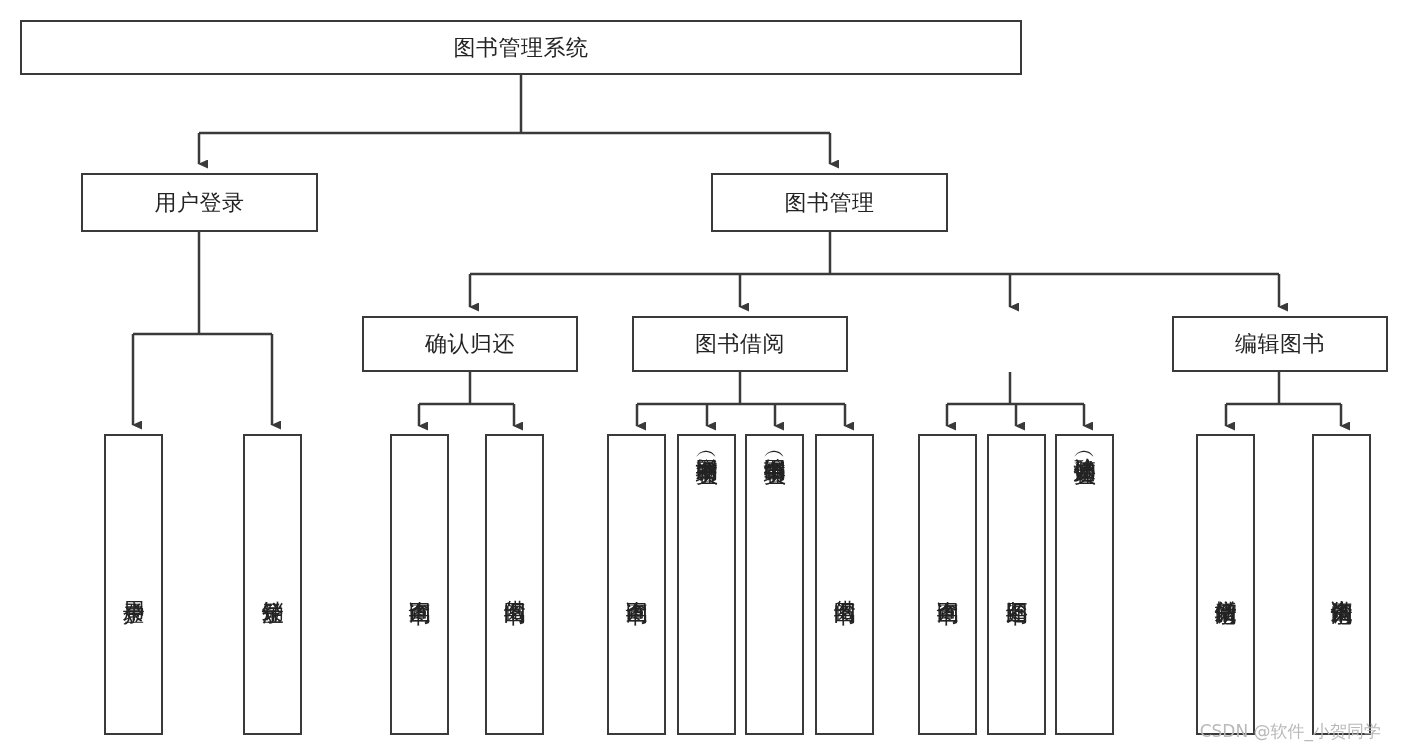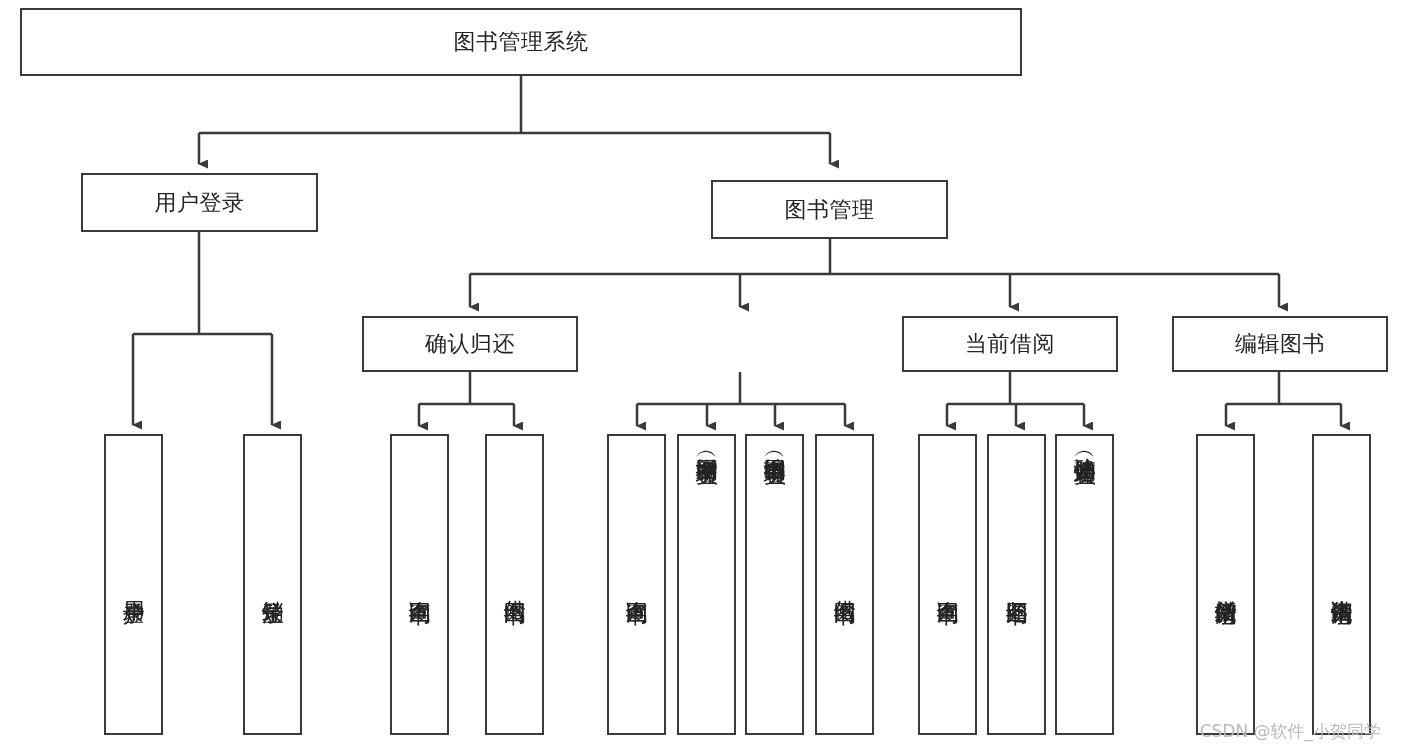--- a/index.html
+++ b/index.html
@@ -123,36 +123,36 @@
       <path d="M1016,404 L1016,426" marker-end="url(#arrowhead)"></path>
       <path d="M1084,404 L1084,426" marker-end="url(#arrowhead)"></path>
 
       <path d="M1279,372 L1279,404"></path>
       <path d="M1226,404 L1341,404"></path>
       <path d="M1226,404 L1226,426" marker-end="url(#arrowhead)"></path>
       <path d="M1341,404 L1341,426" marker-end="url(#arrowhead)"></path>
     </g>
   </svg>
 
-  <div class="node horizontal" style="left:20px; top:8px; width:1002px; height:68px;">
+  <div class="node horizontal" style="left:20px; top:20px; width:1002px; height:55px;">
     <span class="node-label">图书管理系统</span>
   </div>
 
   <div class="node horizontal" style="left:81px; top:173px; width:237px; height:59px;">
     <span class="node-label">用户登录</span>
   </div>
-  <div class="node horizontal" style="left:711px; top:180px; width:237px; height:59px;">
+  <div class="node horizontal" style="left:711px; top:173px; width:237px; height:59px;">
     <span class="node-label">图书管理</span>
   </div>
 
   <div class="node horizontal" style="left:362px; top:316px; width:216px; height:56px;">
     <span class="node-label">确认归还</span>
   </div>
-  <div class="node horizontal" style="left:902px; top:316px; width:216px; height:56px;">
-    <span class="node-label">当前借阅</span>
+  <div class="node horizontal" style="left:632px; top:316px; width:216px; height:56px;">
+    <span class="node-label">图书借阅</span>
   </div>
   <div class="node horizontal" style="left:1172px; top:316px; width:216px; height:56px;">
     <span class="node-label">编辑图书</span>
   </div>
 
   <div class="node vertical centered" style="left:104px; top:434px; width:59px; height:301px;">
     <span class="node-label">用户登录</span>
   </div>
   <div class="node vertical centered" style="left:243px; top:434px; width:59px; height:301px;">
     <span class="node-label">注销登录</span>

